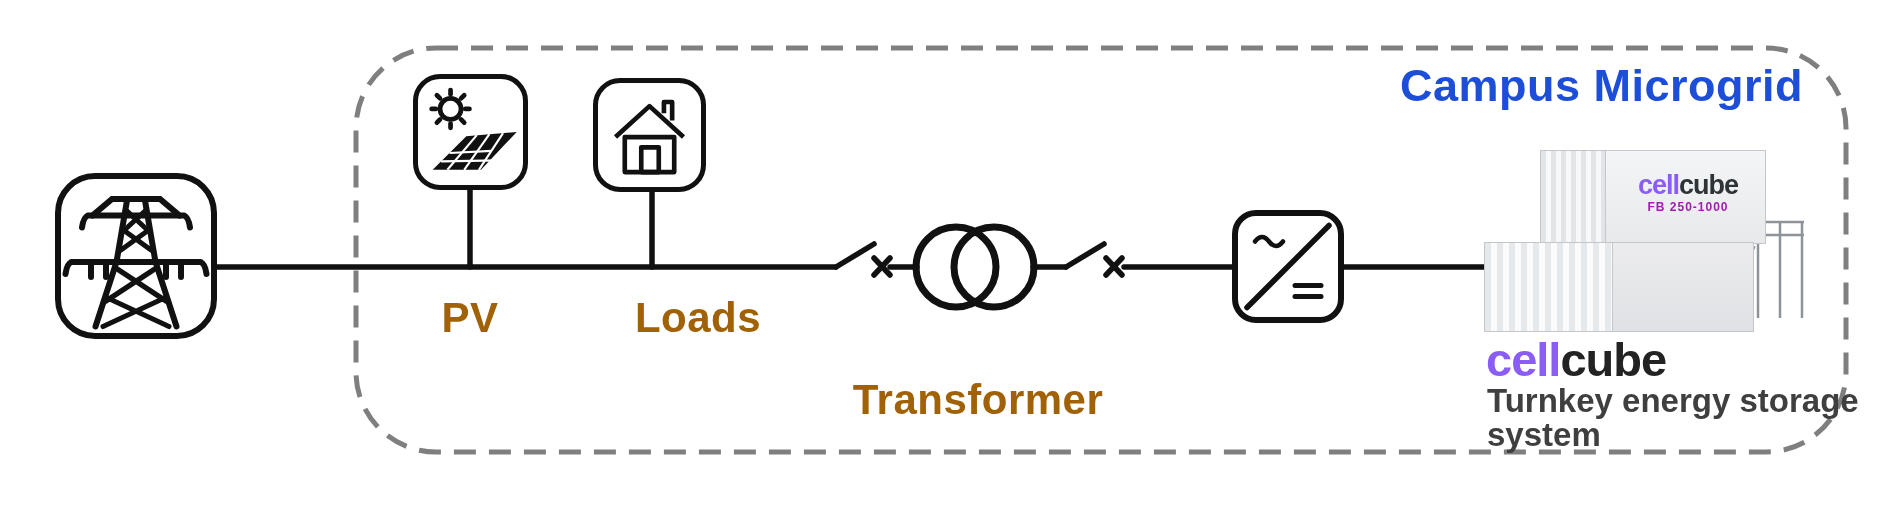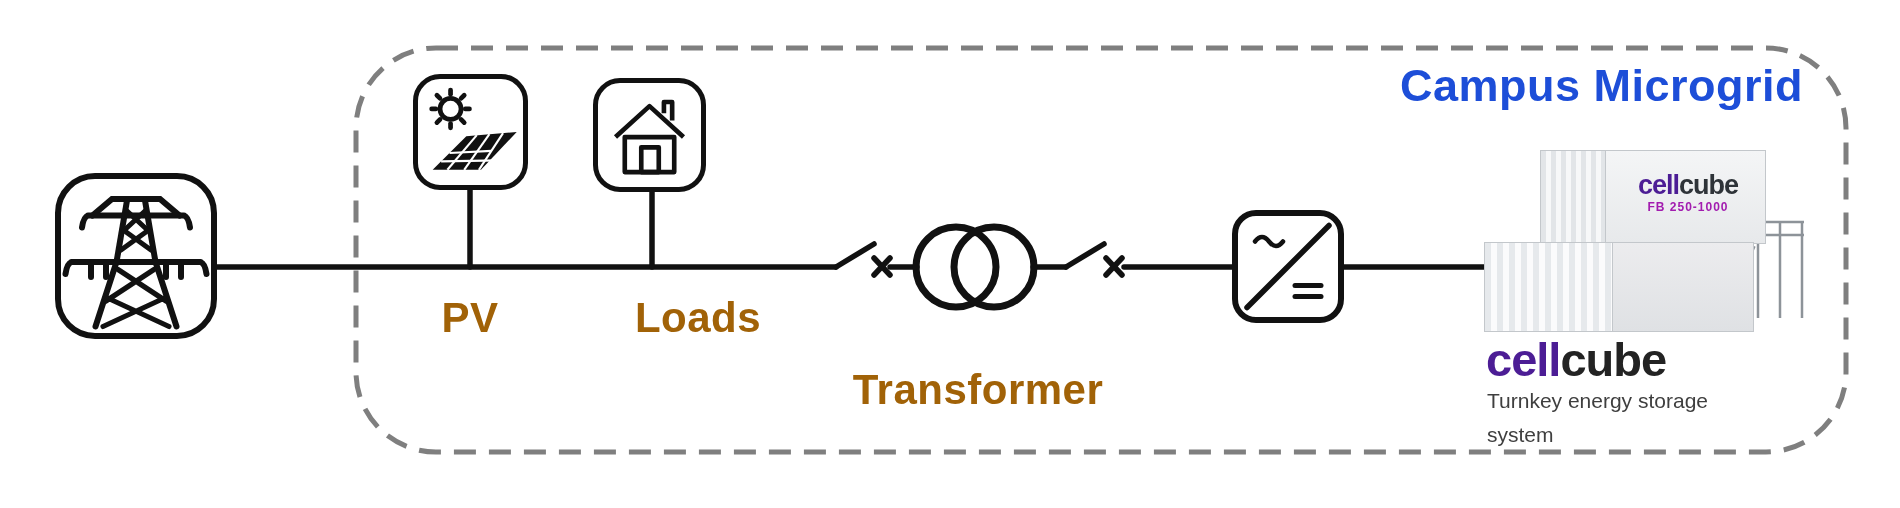--- a/index.html
+++ b/index.html
@@ -28,27 +28,27 @@
   .cc-top{left:58px;top:12px;width:226px;height:94px;background:linear-gradient(180deg,#f4f5f6,#e7e9eb);}
   .cc-top-end{left:58px;top:12px;width:66px;height:94px;
     background:repeating-linear-gradient(90deg,#e2e5e8 0 5px,#f7f8f9 5px 10px);}
   .cc-bot-end{left:2px;top:104px;width:130px;height:90px;
     background:repeating-linear-gradient(90deg,#e6e9ec 0 6px,#fbfbfc 6px 12px);}
   .cc-bot-front{left:130px;top:104px;width:142px;height:90px;background:linear-gradient(180deg,#ececee,#dfe1e4);}
   .cc-logo-sm{position:absolute;left:128px;top:34px;width:156px;text-align:center;
     font-weight:bold;font-size:27px;letter-spacing:-1px;line-height:1;}
   .cc-model{position:absolute;left:128px;top:62px;width:156px;text-align:center;
     font-size:12px;color:#a21caf;letter-spacing:1px;font-weight:bold;}
-  .cc-blue{color:#4c1d95;}
+  .cc-blue{color:#8b5cf6;}
   .cc-dark{color:#2e3338;}
   .cc-logo-big{position:absolute;left:1486px;top:336px;font-weight:bold;font-size:47px;
     letter-spacing:-1px;line-height:1;white-space:nowrap;}
   .cc-logo-big .cc-dark{color:#232323;}
-  .cc-tagline{position:absolute;left:1487px;top:384px;font-size:21px;color:#3f3f3f;
-    font-weight:400;line-height:34px;white-space:nowrap;}
+  .cc-tagline{position:absolute;left:1487px;top:384px;font-size:33px;color:#3f3f3f;
+    font-weight:700;line-height:34px;white-space:nowrap;}
 </style>
 </head>
 <body>
 
 <div class="canvas">
 
   <svg class="wires" viewBox="0 0 1900 508">
 
     <rect x="356" y="48" width="1490" height="404" rx="80" fill="none" stroke="#7f7f7f" stroke-width="5" stroke-dasharray="22 13"></rect>
 
@@ -122,21 +122,21 @@
   <div class="icon-box" style="left:593px;top:78px;width:113px;height:114px;border-radius:27px;border-width:5px;">
     <svg viewBox="0 0 100 100" fill="none" stroke="#111" stroke-width="4.5" stroke-linejoin="round">
       <polyline points="17,52 50,22 83,52"></polyline>
       <polyline points="64,29 64,18 72,18 72,36"></polyline>
       <rect x="26" y="52" width="48" height="34"></rect>
       <rect x="42" y="62" width="17" height="24"></rect>
     </svg>
   </div>
   <div class="node-label" style="left:652px;top:294px;margin-left:46px;">Loads</div>
 
-  <div class="node-label" style="left:978px;top:366px;">Transformer</div>
+  <div class="node-label" style="left:978px;top:376px;">Transformer</div>
 
   <div class="icon-box" style="left:1232px;top:210px;width:112px;height:113px;border-radius:24px;">
     <svg viewBox="0 0 100 100" fill="none" stroke="#111" stroke-linecap="round">
       <line x1="9" y1="91" x2="91" y2="9" stroke-width="5.5"></line>
       <path d="M17,25 q7,-9 14,0 q7,9 14,0" stroke-width="4.5"></path>
       <g stroke-width="5">
         <line x1="57" y1="69" x2="83" y2="69"></line>
         <line x1="57" y1="80" x2="83" y2="80"></line>
       </g>
     </svg>

